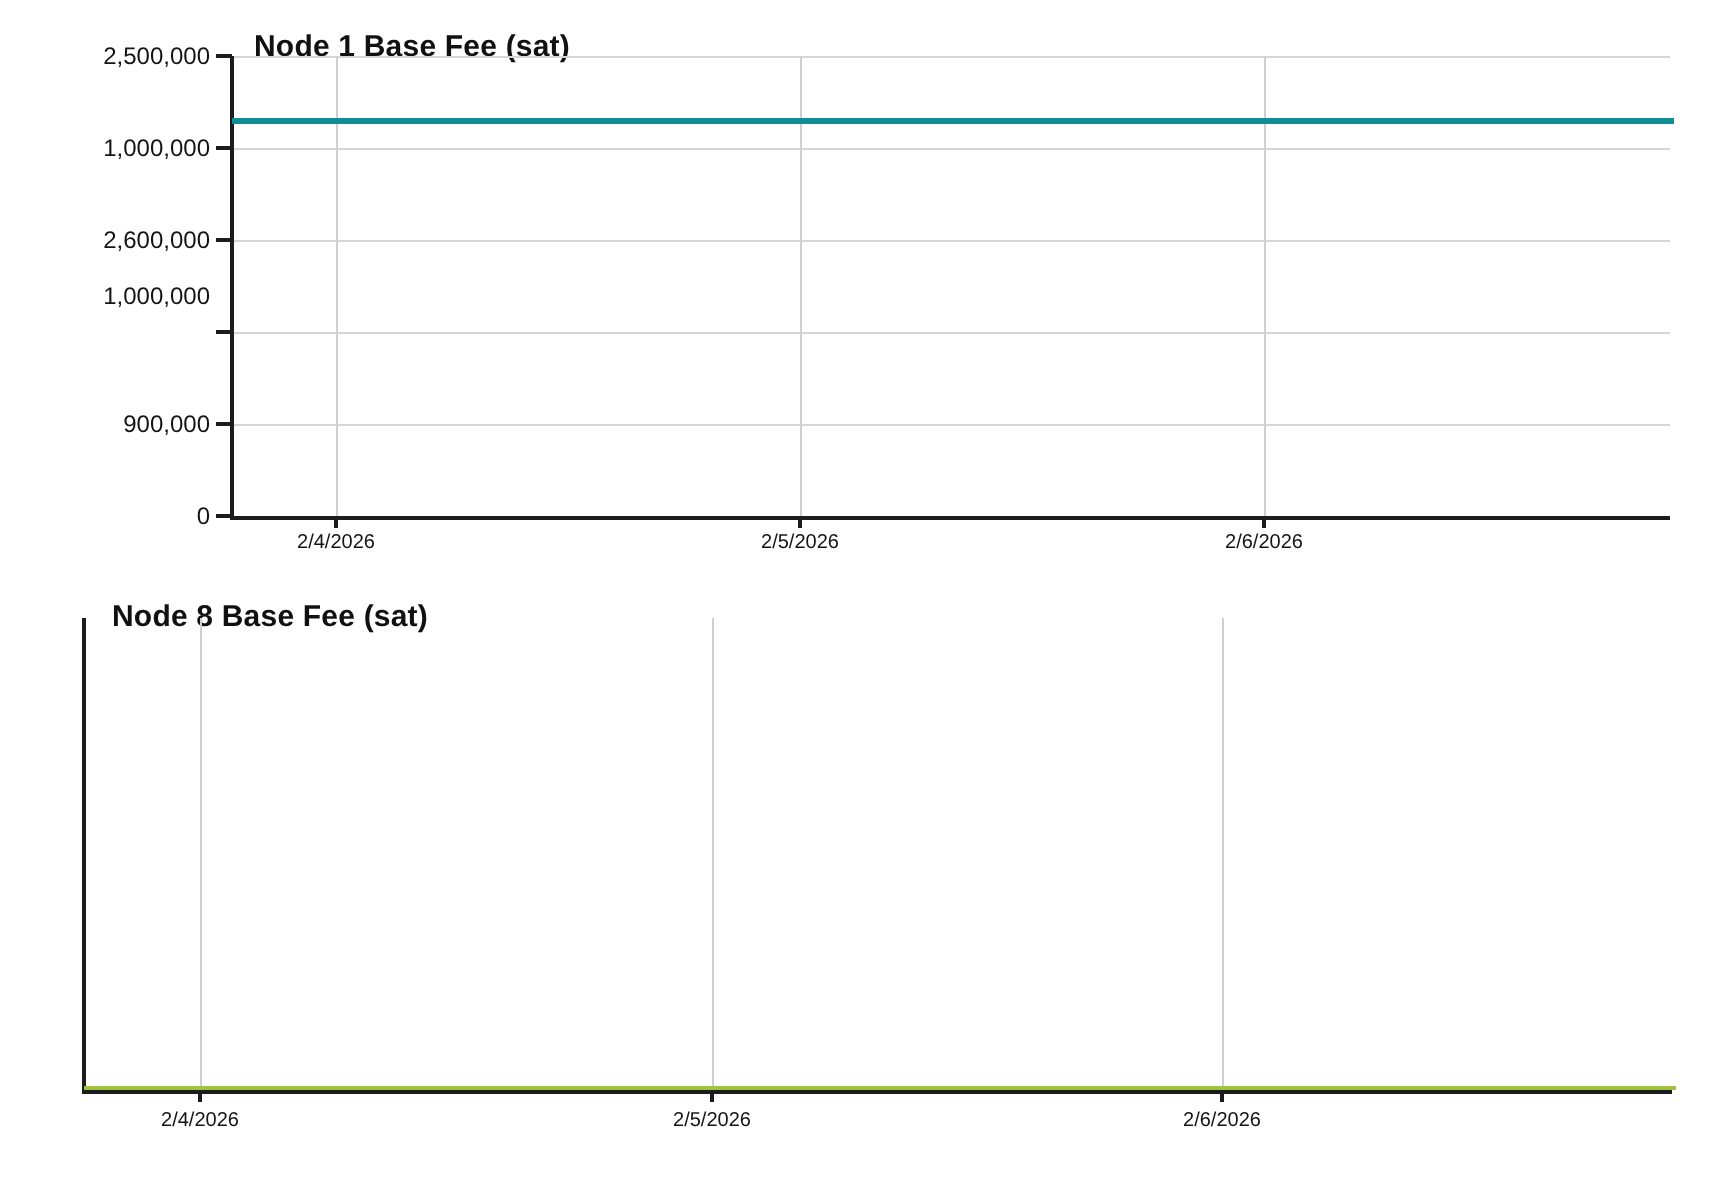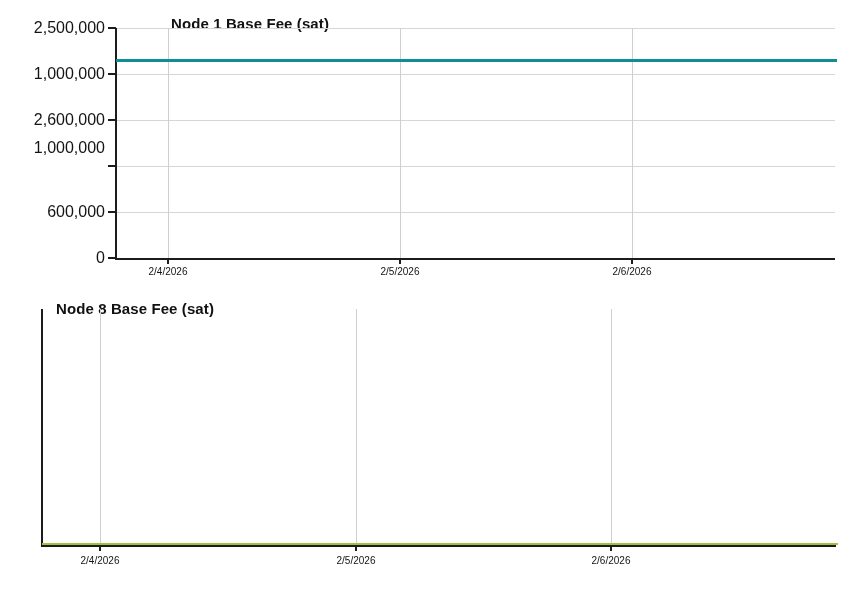--- a/index.html
+++ b/index.html
@@ -6,49 +6,49 @@
   #canvas{
     position:relative;width:860px;height:600px;background:#ffffff;overflow:hidden;
     font-family:"Liberation Sans",sans-serif;color:#111;
   }
   .chart-title{
     position:absolute;font-size:15px;font-weight:bold;color:#111;
     white-space:nowrap;letter-spacing:0.1px;
   }
   .ylabel{
     position:absolute;left:0;width:105px;height:16px;line-height:16px;
-    text-align:right;font-size:16px;color:#141414;white-space:nowrap;
+    text-align:right;font-size:12px;color:#141414;white-space:nowrap;
   }
   .xlabel{
     position:absolute;width:120px;height:16px;line-height:16px;
     text-align:center;font-size:10px;color:#141414;white-space:nowrap;
   }
   .plot{position:absolute;border-left:2px solid #1c1c1c;border-bottom:2px solid #1c1c1c;}
   .hgrid{position:absolute;left:0;right:0;height:1px;background:#d6d6d6;}
   .vgrid{position:absolute;top:0;bottom:0;width:1px;background:#cfcfcf;}
   .ytick{position:absolute;left:108px;width:8px;height:2px;background:#1c1c1c;}
   .xtick{position:absolute;width:2px;height:6px;background:#1c1c1c;}
   .series-line{position:absolute;left:-1px;right:-2px;}
   .series-node1{top:31px;height:3px;background:#0f8e96;}
   .series-node2{bottom:0;height:2px;background:#9ec43f;}
 </style>
 </head>
 <body>
 
 <div id="canvas">
 
   <section>
-    <h2 class="chart-title" style="left:127px;top:3px;margin-left:44px;">Node 1 Base Fee (sat)</h2>
+    <h2 class="chart-title" style="left:127px;top:3px;">Node 1 Base Fee (sat)</h2>
 
     <div>
       <div class="ylabel" style="top:20px">2,500,000</div>
       <div class="ylabel" style="top:66px">1,000,000</div>
       <div class="ylabel" style="top:112px">2,600,000</div>
       <div class="ylabel" style="top:140px">1,000,000</div>
-      <div class="ylabel" style="top:204px">600,000</div>
+      <div class="ylabel" style="top:204px">900,000</div>
       <div class="ylabel" style="top:250px">0</div>
     </div>
 
     <div>
       <div class="ytick" style="top:27px"></div>
       <div class="ytick" style="top:73px"></div>
       <div class="ytick" style="top:119px"></div>
       <div class="ytick" style="top:165px"></div>
       <div class="ytick" style="top:211px"></div>
       <div class="ytick" style="top:257px"></div>

